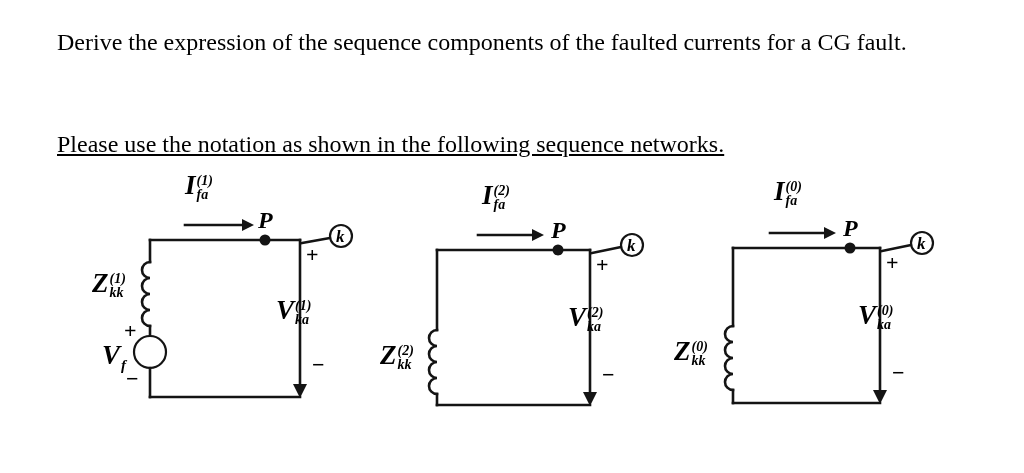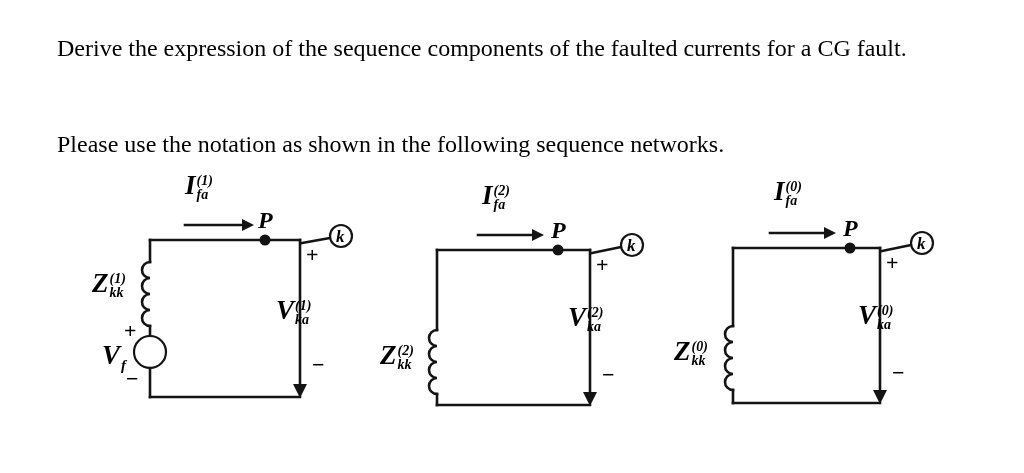--- a/index.html
+++ b/index.html
@@ -1,19 +1,19 @@
 <!DOCTYPE html>
 <html><head>
 <meta charset="utf-8">
 <style>
   html,body{margin:0;padding:0;background:#ffffff;}
   .page{position:relative;width:1024px;height:473px;background:#ffffff;color:#000;
         font-family:"Liberation Serif",serif;overflow:hidden;}
-  .question{position:absolute;left:57px;top:34px;width:912px;font-size:24px;line-height:1.24;}
-  .instruction{position:absolute;left:57px;top:130px;width:930px;font-size:24px;line-height:1.24;}
+  .question{position:absolute;left:57px;top:28px;width:912px;font-size:24px;line-height:1.24;}
+  .instruction{position:absolute;left:57px;top:130px;width:930px;font-size:24px;line-height:1.24;text-decoration:underline;}
   .diagram{position:absolute;}
   .wires{position:absolute;left:0;top:0;}
   .wires path,.wires line{stroke:#141414;stroke-width:2.6;fill:none;stroke-linecap:square;}
   .wires .node{fill:#141414;stroke:none;}
   .wires .ring{fill:#ffffff;stroke:#141414;stroke-width:2.2;}
   .wires polygon{fill:#141414;stroke:none;}
   .mlbl{position:absolute;font-style:italic;font-weight:bold;font-size:27px;line-height:1;white-space:nowrap;}
   .stk{display:inline-flex;flex-direction:column;align-items:flex-start;font-size:14px;line-height:1.02;
        vertical-align:middle;margin-left:1px;font-weight:bold;}
   .stk .sup{font-style:italic;}

